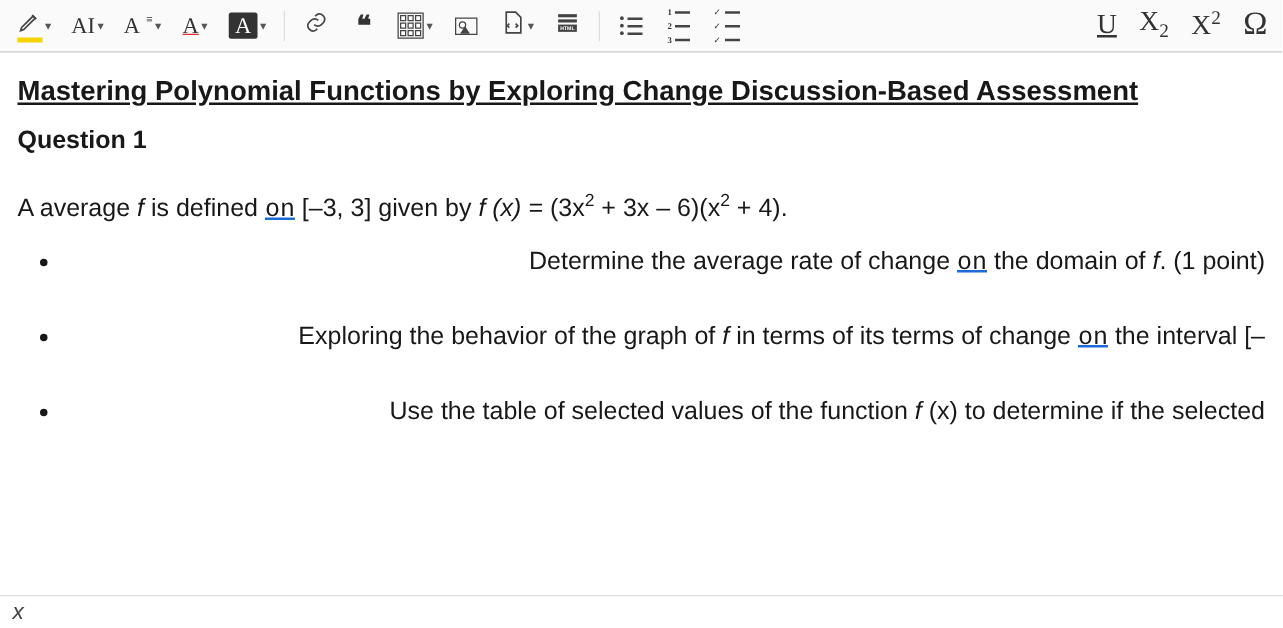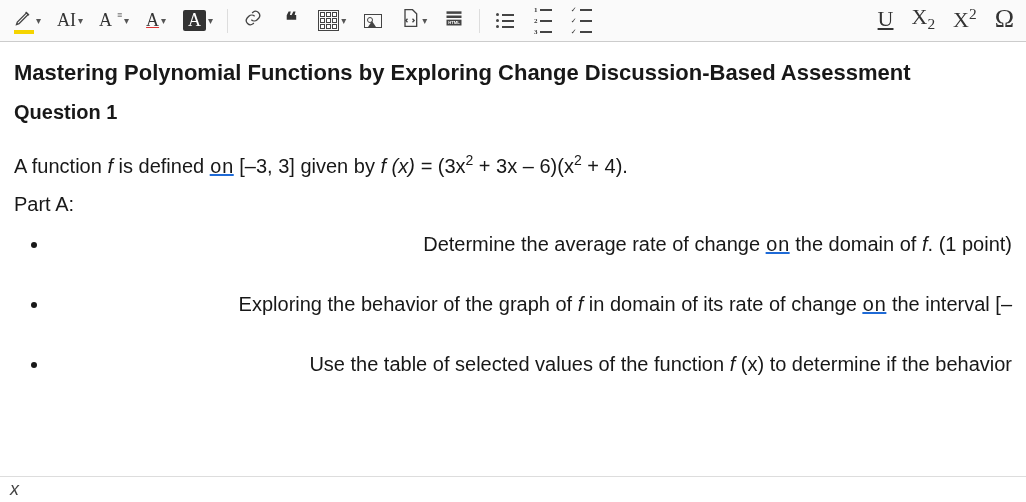--- a/index.html
+++ b/index.html
@@ -47,21 +47,21 @@
     .tb-btn .ul { text-decoration: underline; text-decoration-color: #d33; }
     .tb-btn .boxed {
       background: #333; color: #fff; padding: 0 5px; border-radius: 2px;
     }
     .editor {
       padding: 12px 14px 40px 14px;
       font-size: 20px;
       line-height: 1.7;
       color: #181818;
     }
-    .title-line { font-weight: bold; font-size: 22px; margin-bottom: 4px; }
+    .title-line { font-weight: bold; font-size: 22px; margin-bottom: 4px; text-decoration: underline; }
     .q-label { font-weight: bold; margin-bottom: 20px; }
     .part-label { margin-top: 2px; }
     ul.bullets { list-style: disc; margin-left: 36px; margin-top: 6px; text-align: right; }
     ul.bullets li { margin-bottom: 24px; padding-left: 30px; }
     .spell { text-decoration: underline; text-decoration-color: #1e6ad6; text-decoration-style: solid; text-decoration-thickness: 2px; font-family: Liberation Mono, monospace; }
     .math { font-style: italic; }
     .sup { font-size: 0.7em; vertical-align: super; }
     .sub { font-size: 0.7em; vertical-align: sub; }
     .status {
       position: fixed;
@@ -238,32 +238,31 @@
   <span style="text-decoration:underline;cursor:pointer;">U</span>
   <span style="cursor:pointer;"><span>X</span><span class="sub">2</span></span>
   <span style="cursor:pointer;"><span>X</span><span class="sup">2</span></span>
   <span style="cursor:pointer;font-size:26px;">Ω</span>
 </div>
 
 <div class="editor">
   <div class="title-line">Mastering Polynomial Functions by Exploring Change Discussion-Based Assessment</div>
   <div class="q-label">Question 1</div>
   <div>
-    <span>A function </span><span class="math">f</span><span> is defined </span><span class="spell">on</span><span> [–3, 3] given by </span><span class="math">f (x) = </span><span>(3x</span><span class="sup">2</span><span> + 3x – 6)(x</span><span class="sup">2</span><span> + 4).</span>
-  </div>
-  <div class="part-label">Part A:</div>
+    <span>A average </span><span class="math">f</span><span> is defined </span><span class="spell">on</span><span> [–3, 3] given by </span><span class="math">f (x) = </span><span>(3x</span><span class="sup">2</span><span> + 3x – 6)(x</span><span class="sup">2</span><span> + 4).</span>
+  </div>
   <ul class="bullets">
     <li>
       <span>Determine the average rate of change </span><span class="spell">on</span><span> the domain of </span><span class="math">f</span><span>. (1 point)</span>
     </li>
     <li>
-      <span>Exploring the behavior of the graph of </span><span class="math">f</span><span> in domain of its rate of change </span><span class="spell">on</span><span> the interval [–</span>
+      <span>Exploring the behavior of the graph of </span><span class="math">f</span><span> in terms of its terms of change </span><span class="spell">on</span><span> the interval [–</span>
     </li>
     <li style="margin-bottom:4px;">
-      <span>Use the table of selected values of the function </span><span class="math">f</span><span> (x) to determine if the behavior</span>
+      <span>Use the table of selected values of the function </span><span class="math">f</span><span> (x) to determine if the selected</span>
       <br>
     </li>
   </ul>
 </div>
 
 <div class="status">
   <span>x</span>
 </div>
 
 </body></html>

